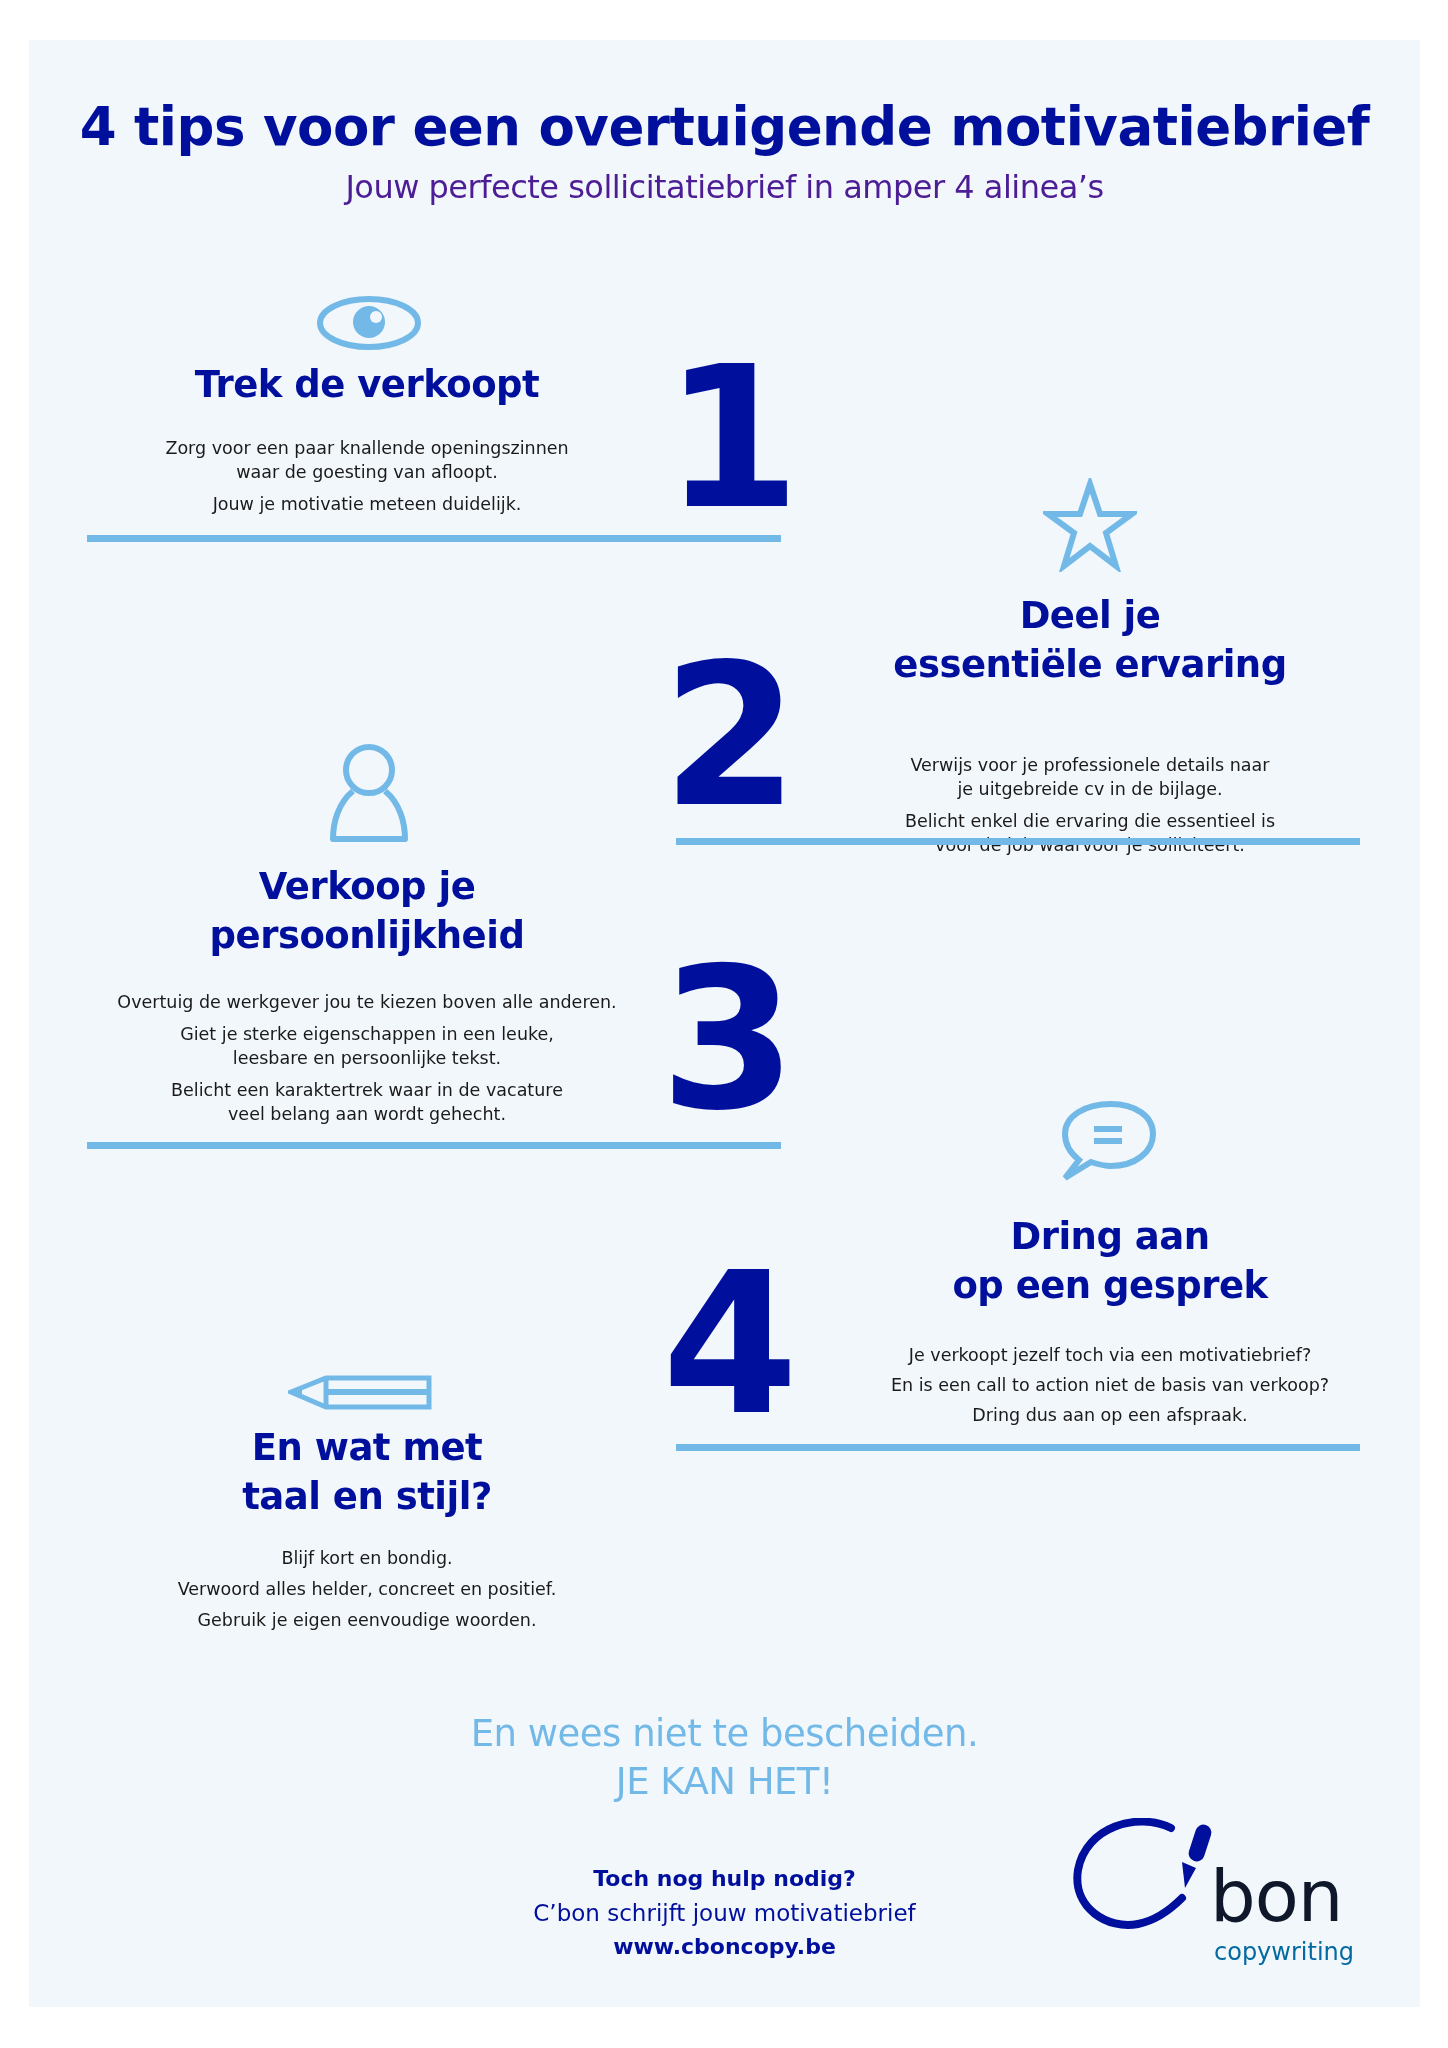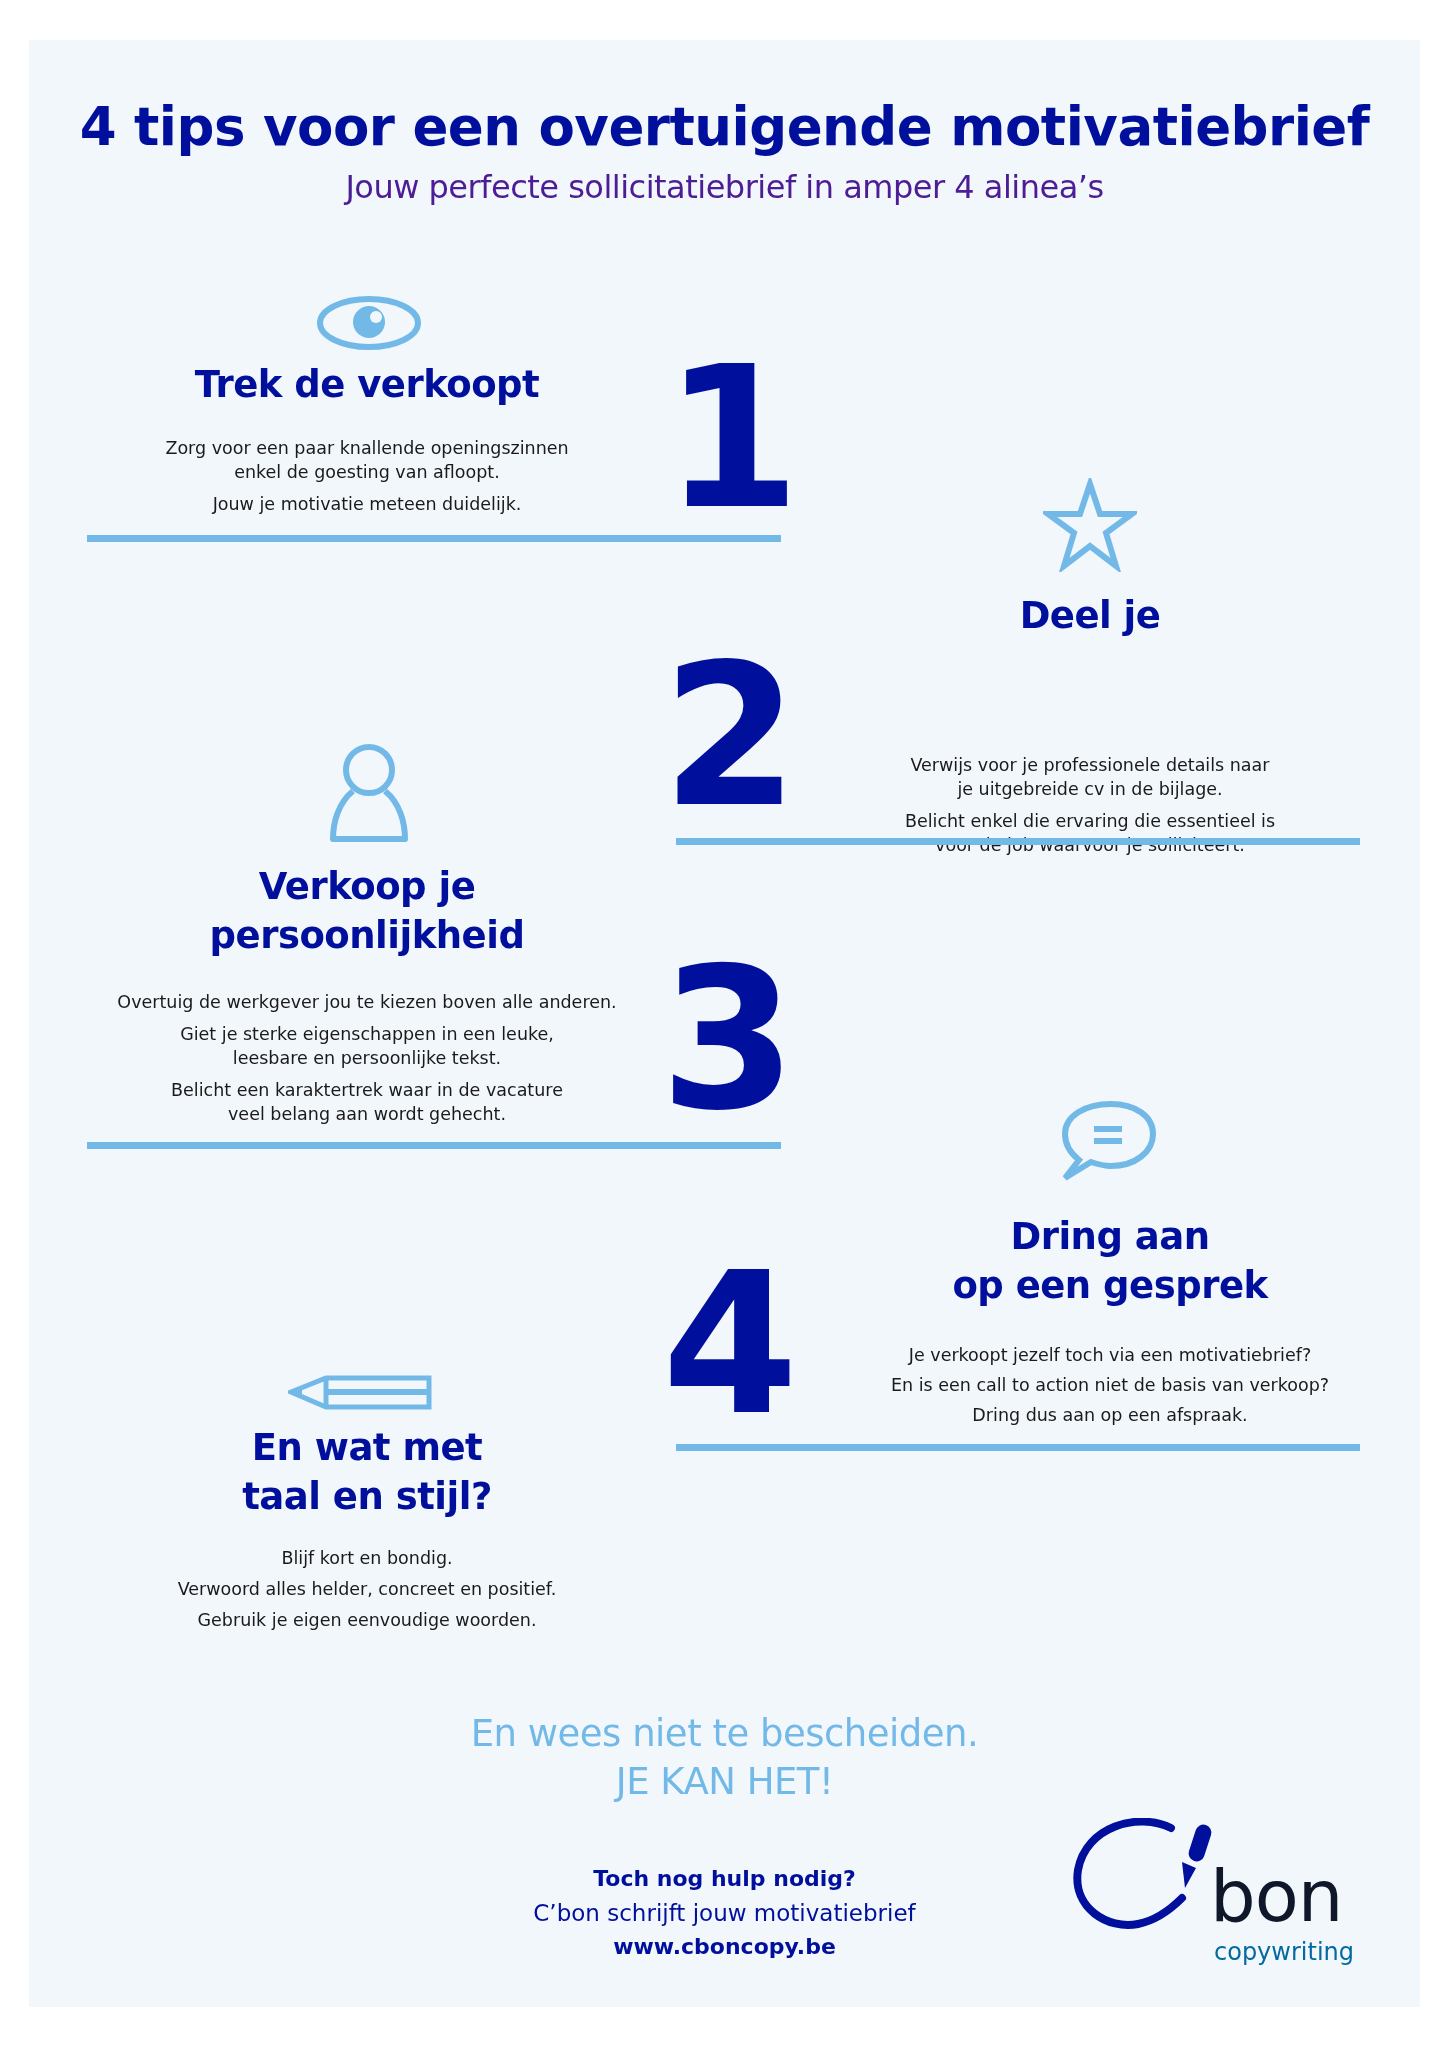--- a/index.html
+++ b/index.html
@@ -36,33 +36,34 @@
   <svg width="108" height="56" viewBox="0 0 108 56">
     <ellipse cx="54" cy="28" rx="49" ry="24" fill="none" stroke="#72b9e8" stroke-width="6"></ellipse>
     <circle cx="54" cy="27" r="16" fill="#72b9e8"></circle>
     <circle cx="61" cy="22" r="6" fill="#f2f7fc"></circle>
   </svg>
 </div>
 <div class="abs heading center" style="left:87px; width:560px; top:360px;">
   <div>Trek de verkoopt</div>
 </div>
 <div class="abs body-text center" style="left:87px; width:560px; top:436px;">
-  <p><span>Zorg voor een paar knallende openingszinnen</span><br><span>enkel de goesting van afloopt.</span></p>
+  <p><span>Zorg voor een paar knallende openingszinnen</span><br><span>waar de goesting van afloopt.</span></p>
   <p><span>Jouw je motivatie meteen duidelijk.</span></p>
 </div>
 <div class="abs big-num" style="left:664px; top:340px;">1</div>
 <div class="abs rule" style="left:87px; top:535px; width:694px;"></div>
 
 <div class="abs" style="left:1043px; top:478px; width:94px; height:94px;">
   <svg width="94" height="94" viewBox="0 0 94 94">
     <polygon points="47,6 57,36 89,36 63,55 73,88 47,68 21,88 31,55 5,36 37,36" fill="none" stroke="#72b9e8" stroke-width="6" stroke-linejoin="miter"></polygon>
   </svg>
 </div>
 <div class="abs heading center" style="left:820px; width:540px; top:591px;">
   <div>Deel je</div>
+  <div>essentiële ervaring</div>
 </div>
 <div class="abs body-text center" style="left:820px; width:540px; top:716px;margin-top:37px;">
   <p><span>Verwijs voor je professionele details naar</span><br><span>je uitgebreide cv in de bijlage.</span></p>
   <p><span>Belicht enkel die ervaring die essentieel is</span><br><span>voor de job waarvoor je solliciteert.</span></p>
 </div>
 <div class="abs big-num" style="left:662px; top:638px;">2</div>
 <div class="abs rule" style="left:676px; top:838px; width:684px;"></div>
 
 <div class="abs" style="left:328px; top:743px; width:82px; height:100px;">
   <svg width="82" height="100" viewBox="0 0 82 100">

